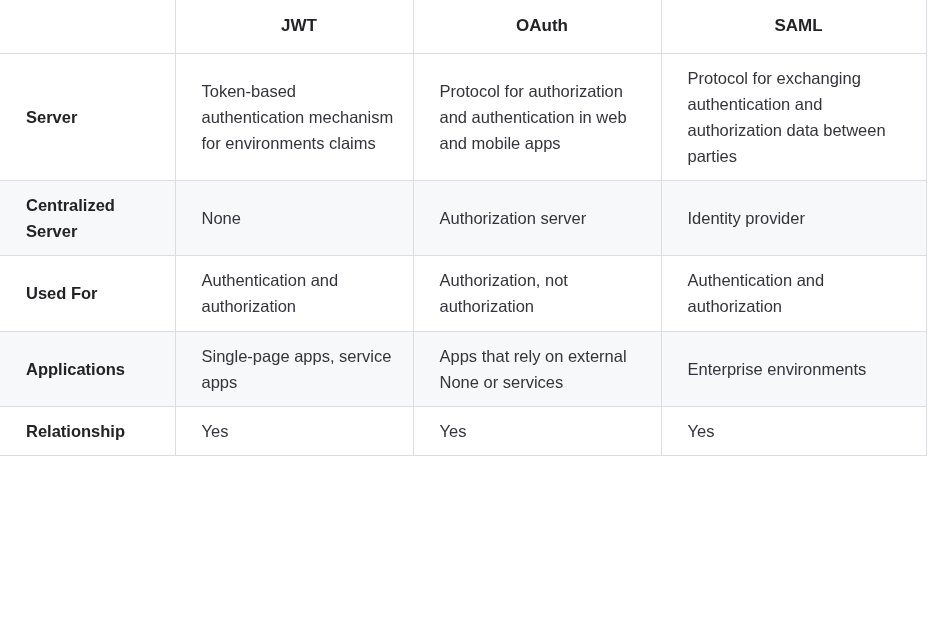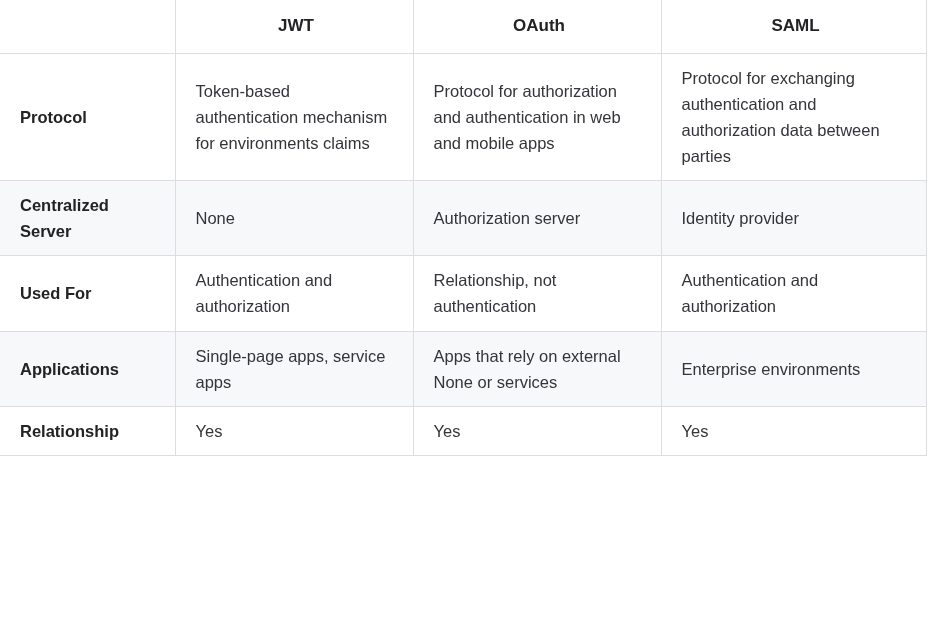--- a/index.html
+++ b/index.html
@@ -30,21 +30,21 @@
   table.comparison col.c-jwt   { width: 238px; }
   table.comparison col.c-oauth { width: 248px; }
   table.comparison col.c-saml  { width: 265px; }
 
   table.comparison th,
   table.comparison td {
     border-right: 1px solid #dddde1;
     border-bottom: 1px solid #dddde1;
     vertical-align: middle;
     text-align: left;
-    padding: 11px 16px 11px 20px;
+    padding: 11px 16px 11px 26px;
     line-height: 1.58;
     font-weight: 400;
   }
   table.comparison tr > *:last-child {
     border-right: 1px solid #dddde1;
   }
   table.comparison thead th {
     text-align: center;
     font-weight: 700;
     font-size: 17px;
@@ -89,21 +89,21 @@
     <thead>
       <tr>
         <th class="blank-head" scope="col"></th>
         <th scope="col">JWT</th>
         <th scope="col">OAuth</th>
         <th scope="col">SAML</th>
       </tr>
     </thead>
     <tbody>
         <tr class="plain">
-          <th class="row-label" scope="row">Protocol</th>
+          <th class="row-label" scope="row">Server</th>
           <td>
             <span class="cell-text">Token-based authentication mechanism for environments claims</span>
           </td>
           <td>
             <span class="cell-text">Protocol for authorization and authentication in web and mobile apps</span>
           </td>
           <td>
             <span class="cell-text">Protocol for exchanging authentication and authorization data between parties</span>
           </td>
         </tr>
@@ -118,21 +118,21 @@
           <td>
             <span class="cell-text">Identity provider</span>
           </td>
         </tr>
         <tr class="plain">
           <th class="row-label" scope="row">Used For</th>
           <td>
             <span class="cell-text">Authentication and authorization</span>
           </td>
           <td>
-            <span class="cell-text">Relationship, not authentication</span>
+            <span class="cell-text">Authorization, not authorization</span>
           </td>
           <td>
             <span class="cell-text">Authentication and authorization</span>
           </td>
         </tr>
         <tr class="shaded">
           <th class="row-label" scope="row">Applications</th>
           <td>
             <span class="cell-text">Single-page apps, service apps</span>
           </td>

